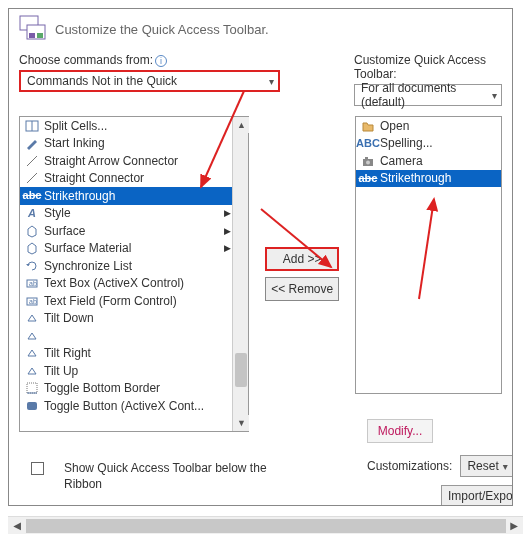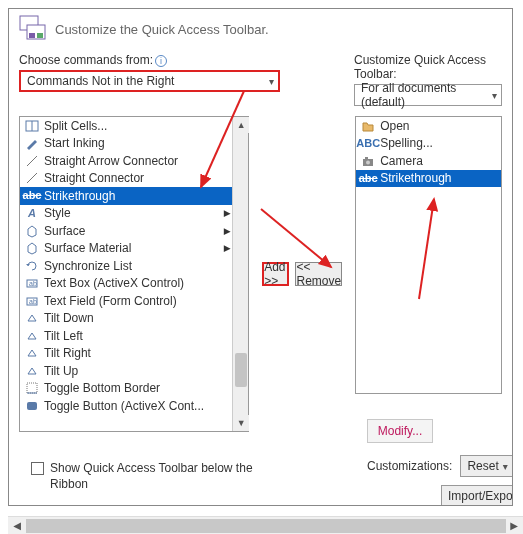--- a/index.html
+++ b/index.html
@@ -74,33 +74,33 @@
   .item {
     display:flex;align-items:center;height:17.5px;padding-left:4px;gap:4px;
     white-space:nowrap;
   }
   .item.selected { background:#0a64c4;color:#fff; }
   .item-icon{width:16px;height:16px;flex:0 0 16px;display:flex;align-items:center;justify-content:center;}
   .item-label{flex:1;overflow:hidden;text-overflow:ellipsis;}
   .sub-arrow{width:10px;text-align:center;font-size:9px;color:#333;}
   .middle-buttons {
     width:80px;
-    display:flex;flex-direction:row;align-items:center;justify-content:center;
+    display:flex;flex-direction:column;align-items:center;justify-content:center;
     gap:6px;margin:0 6px;
   }
   .btn {
     border:1px solid #888;background:#eee;height:24px;width:74px;
     display:flex;align-items:center;justify-content:center;cursor:default;
     font-size:12px;
   }
   .btn.highlight{border:2px solid #d22;}
   .btn.disabled{color:#be185d;border-color:#c8c8c8;background:#f4f4f4;}
   .below-left {
     position:absolute;left:22px;top:452px;width:250px;
-    display:flex;align-items:flex-start;gap:6px;font-size:12px;color:#333;
+    display:flex;align-items:flex-start;gap:20px;font-size:12px;color:#333;
   }
   .checkbox{width:13px;height:13px;border:1px solid #666;background:#fff;flex:0 0 13px;margin-top:1px;}
   .right-bottom {
     position:absolute;
     left:358px;top:410px;width:160px;
   }
   .modify-row{margin-bottom:12px;}
   .cust-row{display:flex;align-items:center;gap:8px;margin-bottom:8px;}
   .reset-btn,.impexp-btn{
     border:1px solid #999;background:#eee;height:22px;
@@ -133,21 +133,21 @@
     </span>
     <span class="header-title">Customize the Quick Access Toolbar.</span>
   </div>
 
   <div class="row-labels">
     <div class="left-col">
       <div class="label">
         <span>Choose commands from:</span><span class="info-icon">i</span>
       </div>
       <div class="dropdown highlight">
-        <span>Commands Not in the Right</span>
+        <span>Commands Not in the Quick</span>
         <span class="chev">▾</span>
       </div>
     </div>
     <div class="right-col">
       <div class="label">Customize Quick Access Toolbar:</div>
       <div class="dropdown" style="width:148px;">
         <span>For all documents (default)</span>
         <span class="chev">▾</span>
       </div>
     </div>
@@ -263,21 +263,20 @@
             </span>
             <span class="item-label">Tilt Down</span>
             <span class="sub-arrow"></span>
           </div>
           <div class="item">
             <span class="item-icon">
               <svg width="14" height="14">
                 <path d="M3,10 L7,4 L11,10 Z" fill="none" stroke="#5a7aa8"></path>
               </svg>
             </span>
-            <span class="item-label">Tilt Left</span>
             <span class="sub-arrow"></span>
           </div>
           <div class="item">
             <span class="item-icon">
               <svg width="14" height="14">
                 <path d="M3,10 L7,4 L11,10 Z" fill="none" stroke="#5a7aa8"></path>
               </svg>
             </span>
             <span class="item-label">Tilt Right</span>
             <span class="sub-arrow"></span>

